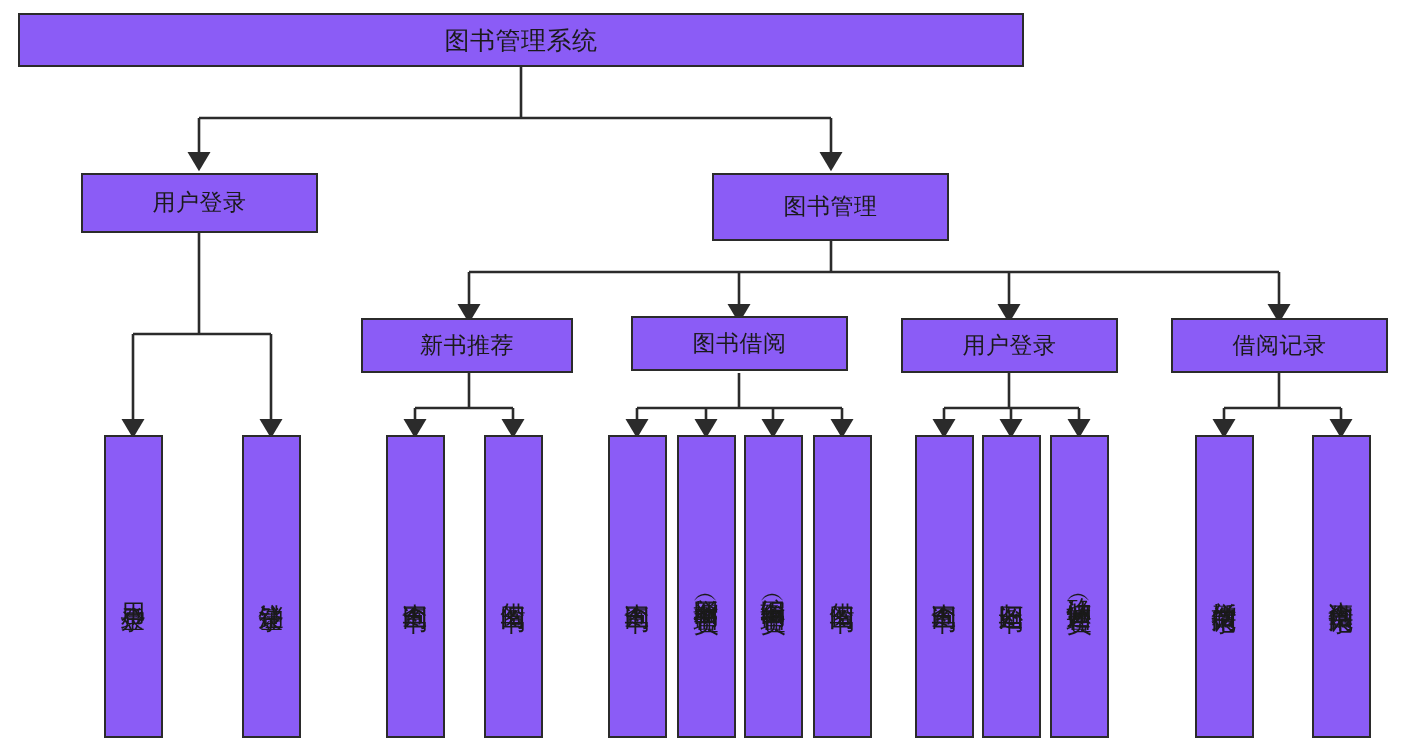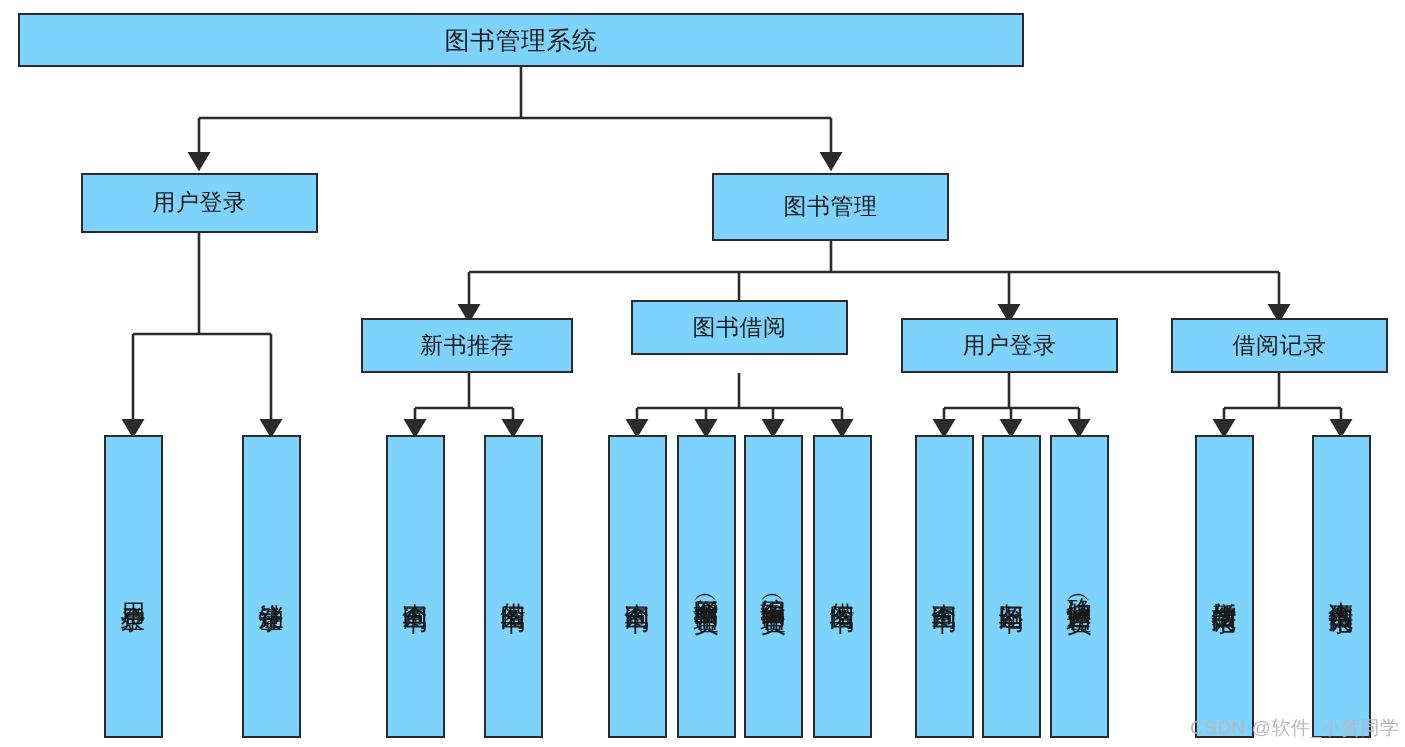--- a/index.html
+++ b/index.html
@@ -22,21 +22,21 @@
     left: 0;
     top: 0;
     width: 1405px;
     height: 747px;
     pointer-events: none;
   }
   .node {
     position: absolute;
     box-sizing: border-box;
     border: 2px solid #2b2b2b;
-    background: #7dd3fc;
+    background: #8b5cf6;
     display: flex;
     align-items: center;
     justify-content: center;
     color: #1a1a1a;
   }
   .node .lbl {
     display: block;
     text-align: center;
     line-height: 1.28;
     letter-spacing: 0.5px;
@@ -128,21 +128,21 @@
   <div class="node horiz" style="left:81px; top:173px; width:237px; height:60px;">
     <span class="lbl">用户登录</span>
   </div>
   <div class="node horiz" style="left:712px; top:173px; width:237px; height:68px;">
     <span class="lbl">图书管理</span>
   </div>
 
   <div class="node horiz" style="left:361px; top:318px; width:212px; height:55px;">
     <span class="lbl">新书推荐</span>
   </div>
-  <div class="node horiz" style="left:631px; top:300px; width:217px; height:55px;">
+  <div class="node horiz" style="left:631px; top:316px; width:217px; height:55px;">
     <span class="lbl">图书借阅</span>
   </div>
   <div class="node horiz" style="left:901px; top:318px; width:217px; height:55px;">
     <span class="lbl">用户登录</span>
   </div>
   <div class="node horiz" style="left:1171px; top:318px; width:217px; height:55px;">
     <span class="lbl">借阅记录</span>
   </div>
 
   <div class="node vert" style="left:104px; top:435px; width:59px; height:303px;">
@@ -182,15 +182,14 @@
     <span class="lbl">确认归还（管理员）</span>
   </div>
 
   <div class="node vert" style="left:1195px; top:435px; width:59px; height:303px;">
     <span class="lbl">新增借阅记录</span>
   </div>
   <div class="node vert" style="left:1312px; top:435px; width:59px; height:303px;">
     <span class="lbl">查询借阅记录</span>
   </div>
 
-  <div class="watermark" style="left:1190px; top:715px;">CSDN @软件_小贺同学</div>
 
 </div>
 
 </body></html>

